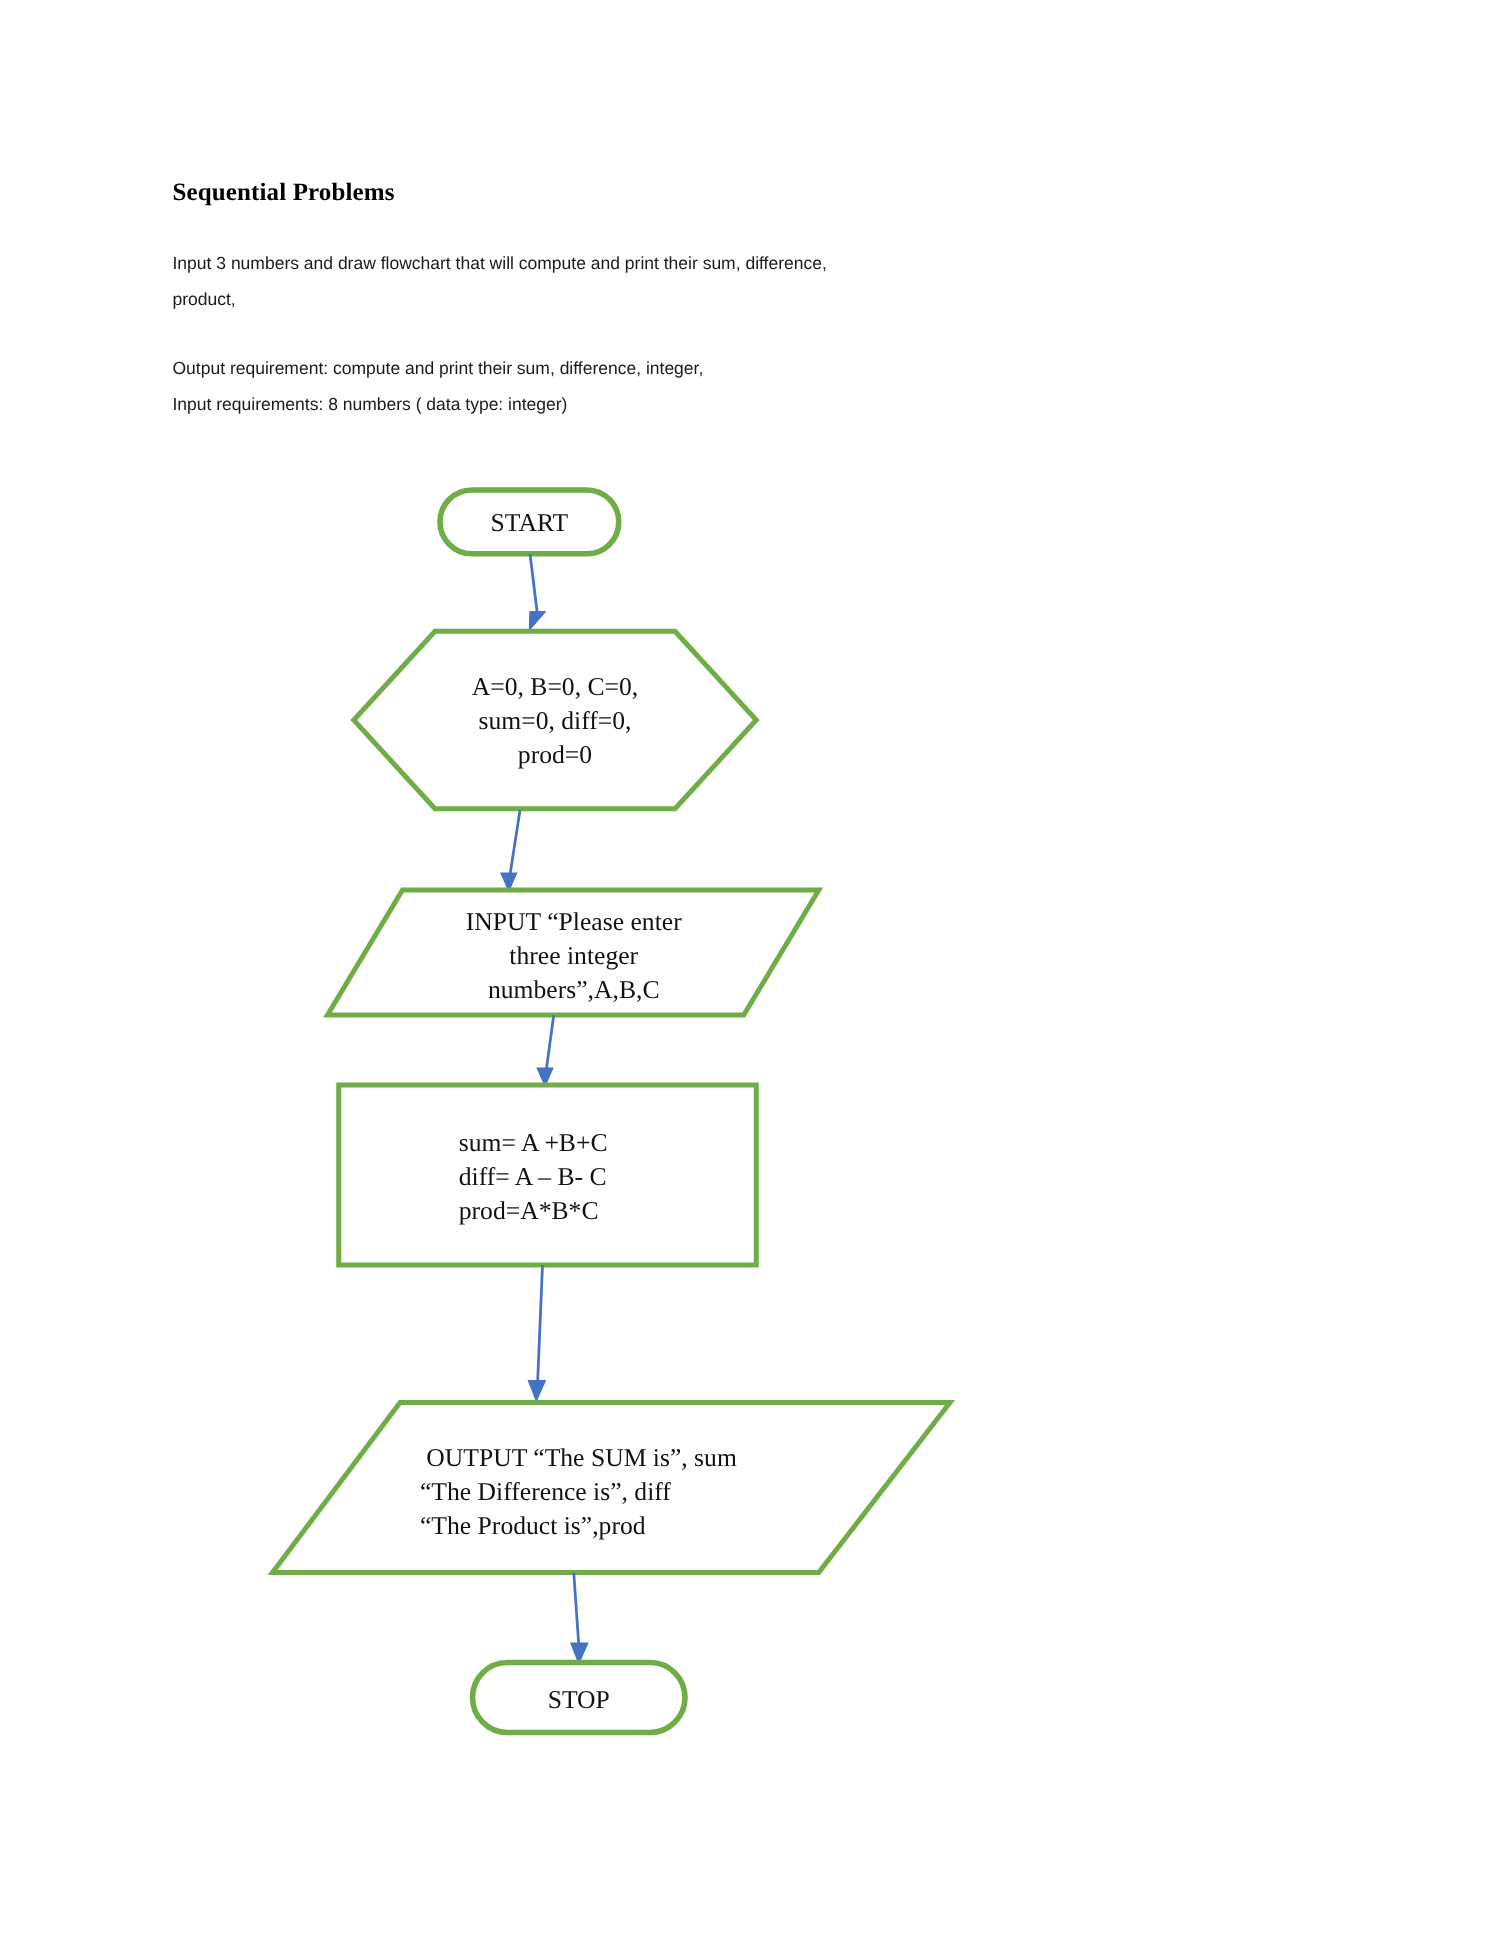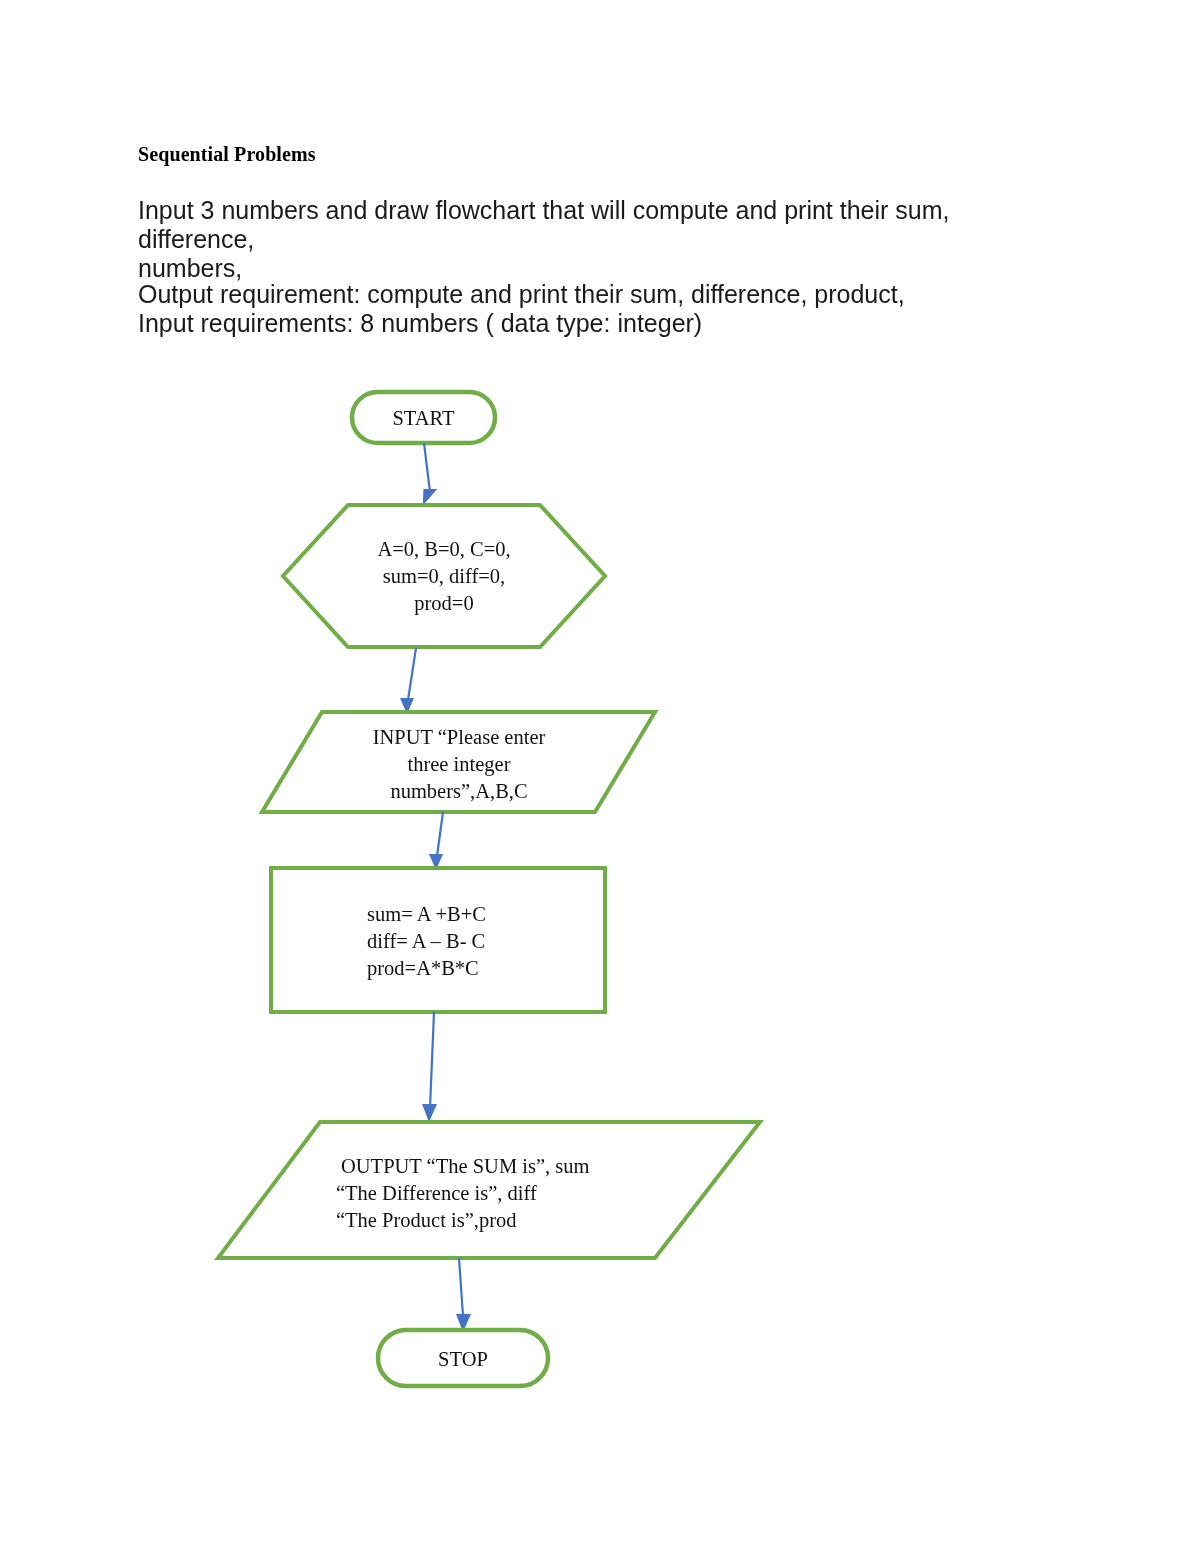--- a/index.html
+++ b/index.html
@@ -31,21 +31,21 @@
     font-family: "Liberation Serif", "DejaVu Serif", serif;
     font-weight: bold;
     font-size: 20px;
     letter-spacing: 0.1px;
     white-space: nowrap;
   }
   .para {
     position: absolute;
     left: 138px;
     font-family: "Liberation Sans", sans-serif;
-    font-size: 25px;
+    font-size: 14px;
     line-height: 29px;
     color: #1a1a1a;
     width: 900px;
   }
   #para-1 { top: 196px; }
   #para-2 { top: 280px; }
 
   
   #flow {
     position: absolute;
@@ -90,25 +90,25 @@
 </style>
 </head>
 <body>
 
 <div id="page">
 
   <div class="doc-title">Sequential Problems</div>
 
   <div class="para" id="para-1">
     <div>Input 3 numbers and draw flowchart that will compute and print their sum, difference,</div>
-    <div>numbers,</div>
+    <div>product,</div>
   </div>
 
   <div class="para" id="para-2">
-    <div>Output requirement: compute and print their sum, difference, product,</div>
+    <div>Output requirement: compute and print their sum, difference, integer,</div>
     <div>Input requirements: 8 numbers ( data type: integer)</div>
   </div>
 
   <svg id="flow" viewBox="0 0 1200 1553">
 
     <g>
       <rect class="shape-outline-round" x="352" y="392" width="143" height="51" rx="25.5" ry="25.5"></rect>
       <text class="flow-text" x="423.5" y="425">START</text>
     </g>
 

